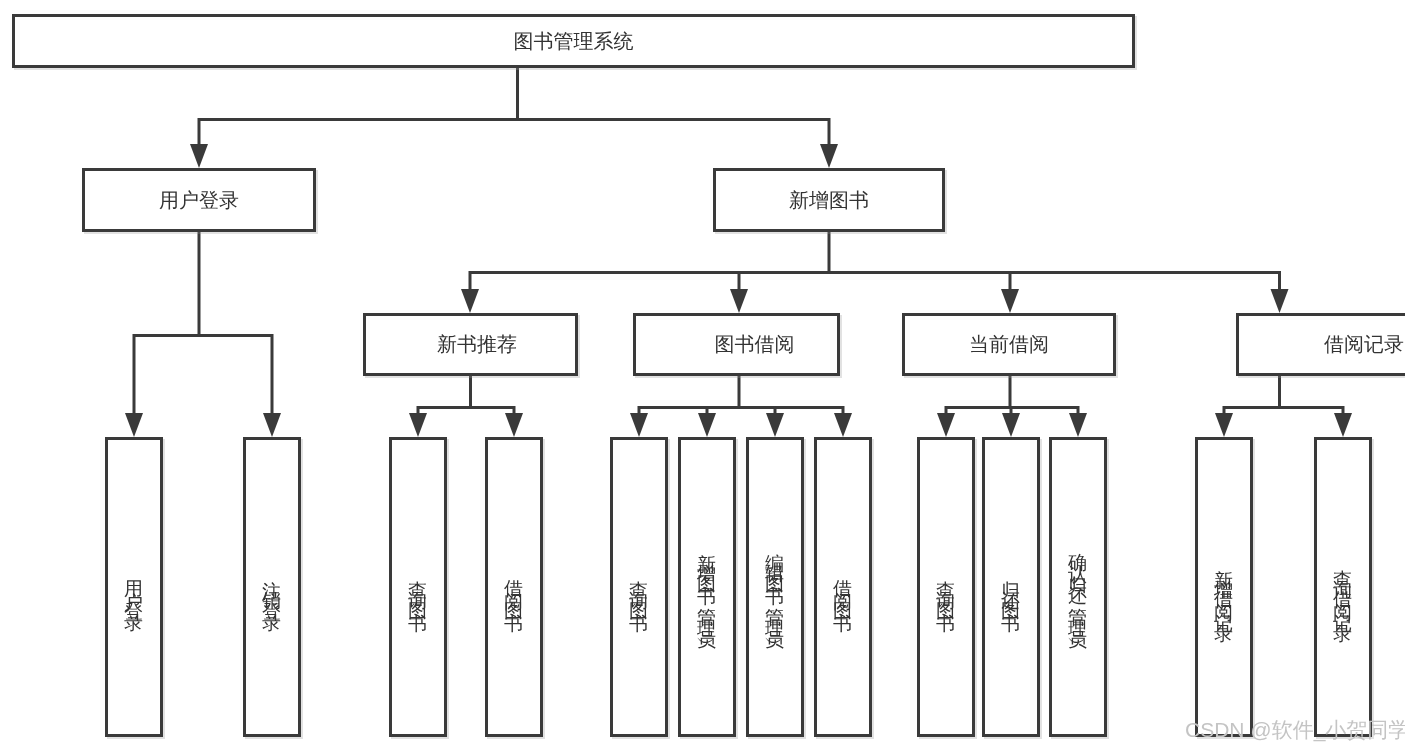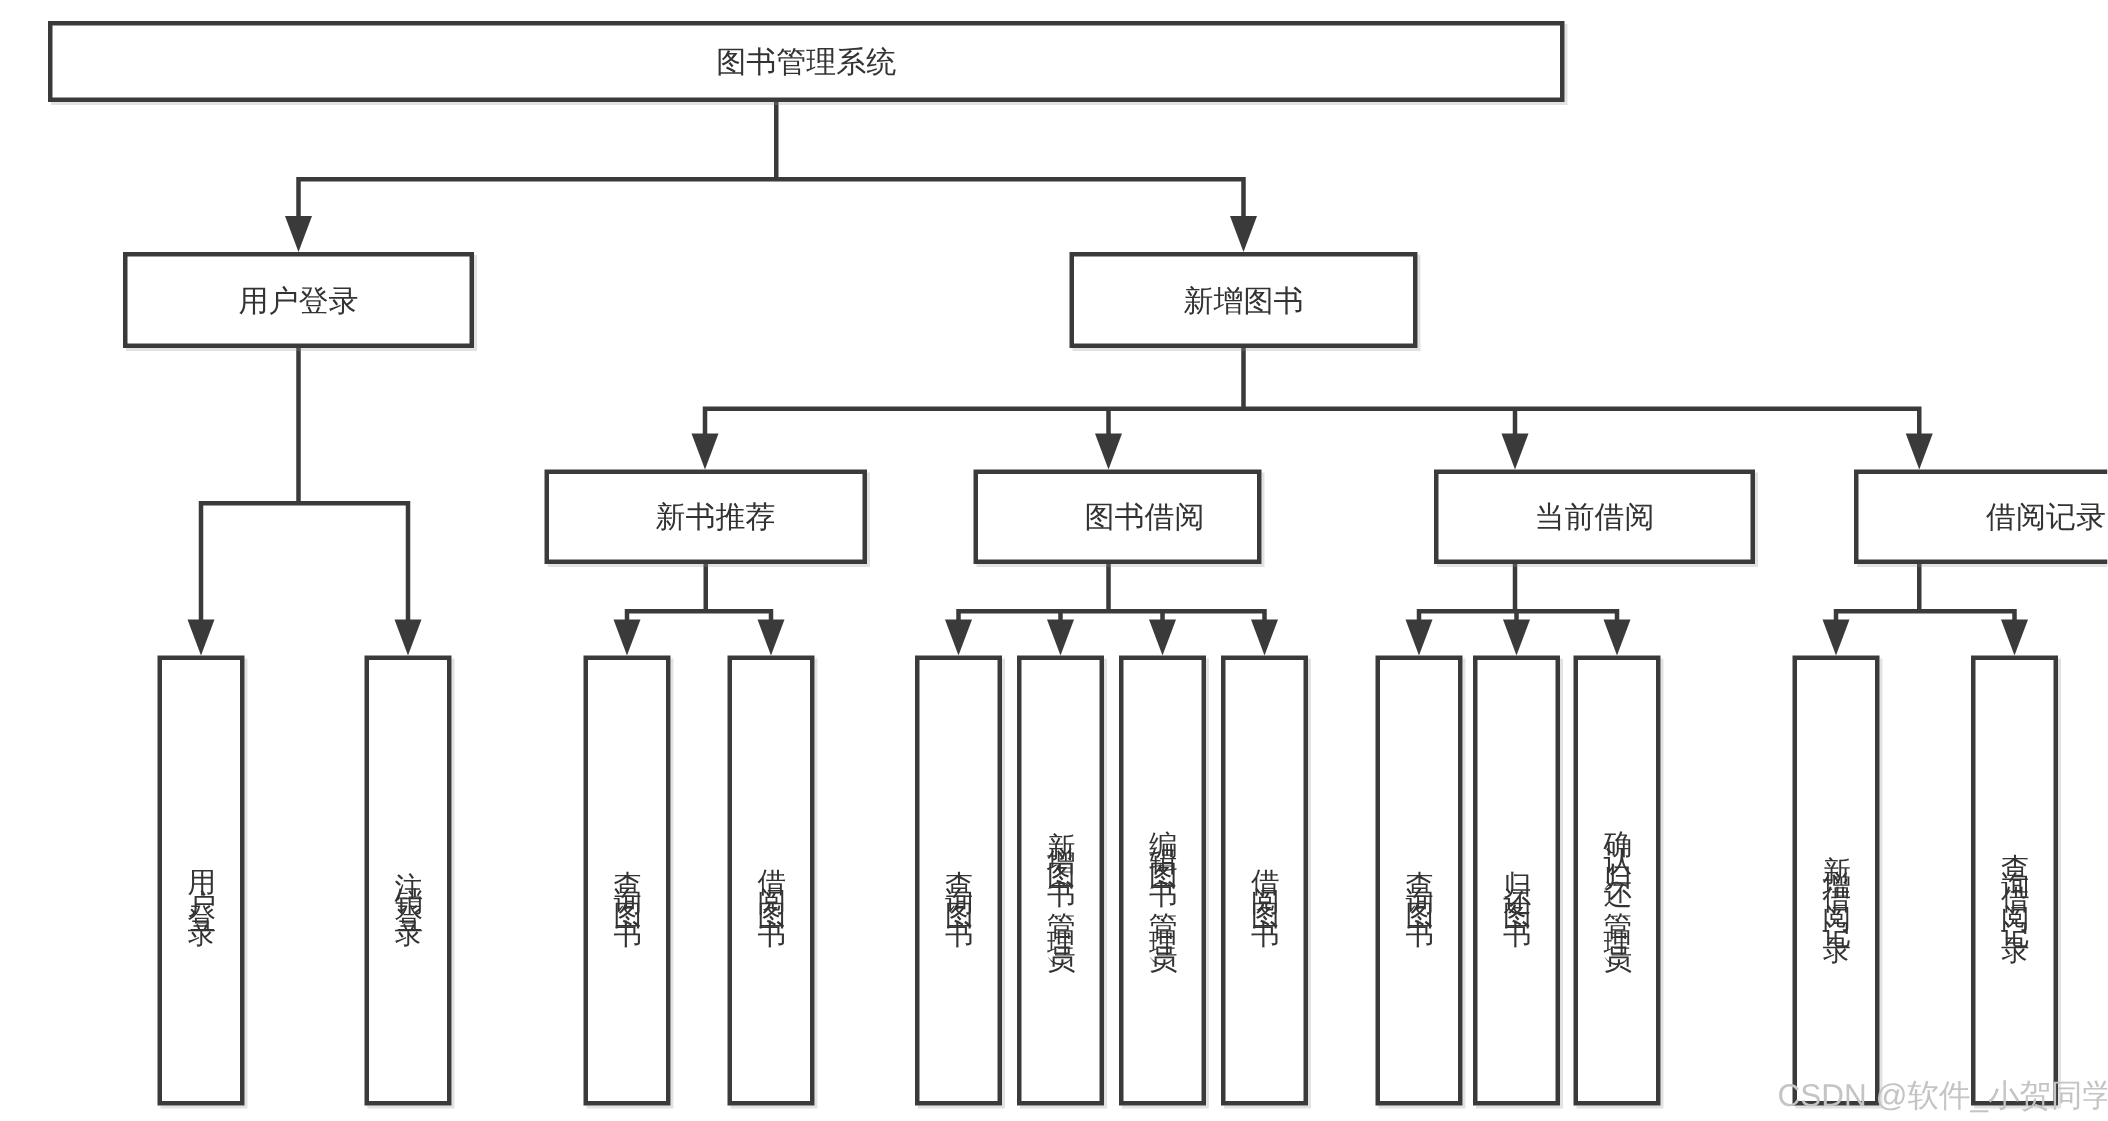--- a/index.html
+++ b/index.html
@@ -31,21 +31,21 @@
     align-items: center;
     justify-content: center;
     box-shadow: 2px 2px 0 rgba(150,150,150,0.28);
     color: #333333;
   }
   .hnode span {
     font-size: 20px;
     color: #333333;
     white-space: nowrap;
   }
-  .node.root { left: 12px; top: 14px; width: 1011px; height: 54px; margin-left: 20px; }
+  .node.root { left: 12px; top: 14px; width: 1123px; height: 54px; }
   .node.lvl2 { top: 168px; height: 64px; }
   .node.lvl3 { top: 313px; height: 63px; }
   .node.leaf { top: 437px; height: 300px; width: 58px; }
   .vtext {
     writing-mode: vertical-rl;
     text-orientation: mixed;
     font-size: 19px;
     letter-spacing: 11px;
     line-height: 1;
     color: #333333;
@@ -105,24 +105,24 @@
   <div class="node hnode lvl2" style="left:82px; width:234px;">
     <span>用户登录</span>
   </div>
   <div class="node hnode lvl2" style="left:713px; width:232px;">
     <span>新增图书</span>
   </div>
 
   <div class="node hnode lvl3" style="left:363px; width:215px;padding-left:13px;">
     <span>新书推荐</span>
   </div>
-  <div class="node hnode lvl3" style="left:649px; width:192px;padding-left:36px;">
+  <div class="node hnode lvl3" style="left:633px; width:207px;padding-left:36px;">
     <span>图书借阅</span>
   </div>
-  <div class="node hnode lvl3" style="left:956px; width:214px;">
+  <div class="node hnode lvl3" style="left:902px; width:214px;">
     <span>当前借阅</span>
   </div>
   <div class="node hnode lvl3" style="left:1236px; width:256px;">
     <span>借阅记录</span>
   </div>
 
   <div class="node leaf" style="left:105px;">
     <span class="vtext">用户登录</span>
   </div>
   <div class="node leaf" style="left:243px;">

